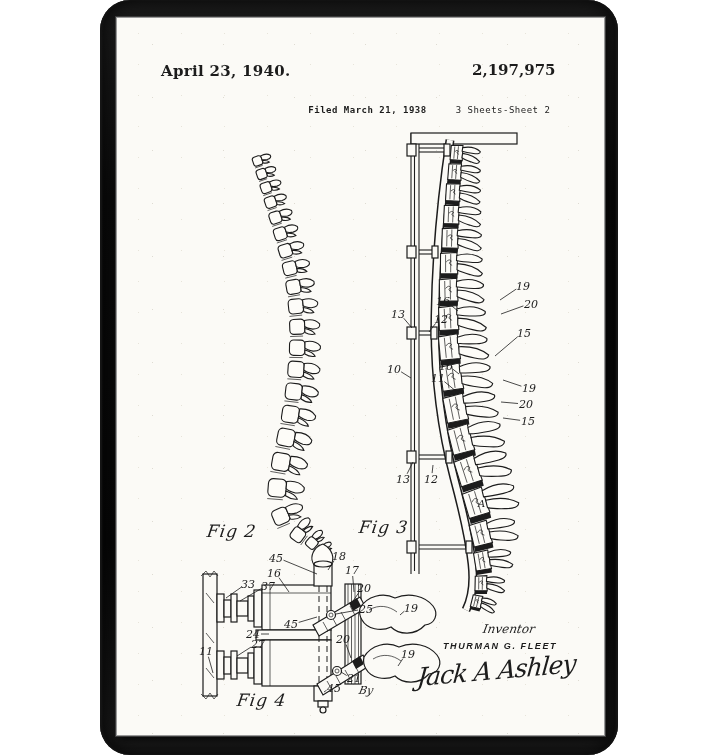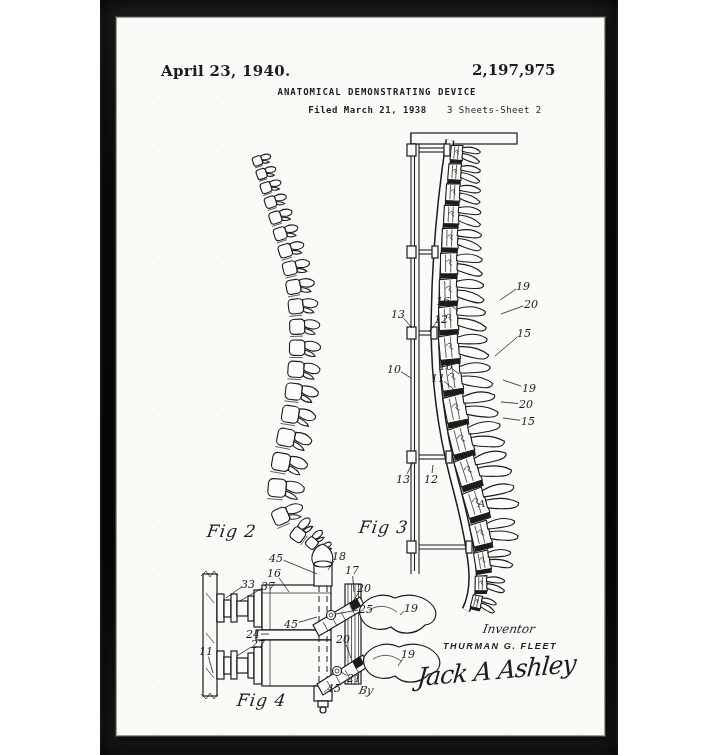--- a/index.html
+++ b/index.html
@@ -1,37 +1,37 @@
 <!DOCTYPE html>
 <html><head>
 <meta charset="utf-8">
 <style>
   html,body{margin:0;padding:0;background:#ffffff;}
   .stage{position:relative;width:722px;height:755px;background:#ffffff;overflow:hidden;
          font-family:"Liberation Sans",sans-serif;}
   .frame{position:absolute;left:100px;top:0;width:518px;height:755px;
          background:linear-gradient(180deg,#1d1d1d 0%,#0b0b0b 26%,#070707 72%,#1a1a1a 100%);
-         box-shadow:inset 0 0 22px #000, inset 2px 0 2px #2c2c2c, inset -2px 0 2px #2c2c2c;}
+         box-shadow:inset 0 0 22px #000, inset 2px 0 2px #2c2c2c, inset -2px 0 2px #2c2c2c;border-radius:30px;}
   .paper{position:absolute;left:17px;top:18px;width:487px;height:717px;
          background:#fbfaf6;
          background-image:radial-gradient(#dedbd2 0.6px,transparent 0.8px),
                           radial-gradient(#e7e4da 0.5px,transparent 0.7px);
          background-size:71px 53px,43px 31px;
          box-shadow:0 0 0 1px #9a9a9a, 0 0 0 2px #3c3c3c, 3px 4px 7px rgba(0,0,0,.75);
          color:#1c1c1c;}
   .abs{position:absolute;white-space:nowrap;}
   .h-date{left:44px;top:44px;font:bold 15px "DejaVu Serif",serif;letter-spacing:.3px;}
   .h-name{left:180px;top:49px;width:170px;text-align:center;
           font:bold 11px "DejaVu Sans Mono",monospace;letter-spacing:1.5px;}
   .h-num{left:355px;top:43px;width:95px;text-align:left;font:bold 15px "DejaVu Serif",serif;}
   .h-title{left:145px;top:69px;width:230px;text-align:center;
            font:bold 9px "DejaVu Sans Mono",monospace;letter-spacing:1px;}
   .h-filed{left:168px;top:87px;width:165px;text-align:center;
            font:bold 9px "DejaVu Sans Mono",monospace;letter-spacing:.5px;}
-  .h-sheet{left:330px;top:87px;width:112px;text-align:left;
+  .h-sheet{left:330px;top:87px;width:112px;text-align:center;
            font:9px "DejaVu Sans Mono",monospace;letter-spacing:.5px;}
   .figlabel{font:italic 17px "DejaVu Serif",serif;transform:skewX(-8deg);letter-spacing:1px;}
   .f2{left:90px;top:503px;} .f3{left:242px;top:499px;} .f4{left:120px;top:672px;}
   .letterA{left:361px;top:480px;font:italic 10px "DejaVu Serif",serif;}
   .inv-cap{left:366px;top:604px;font:italic 12px "DejaVu Serif",serif;transform:skewX(-10deg);}
   .inv-name{left:326px;top:623px;font:italic 600 9px "Liberation Sans",sans-serif;letter-spacing:1.6px;text-align:right;}
   .by-cap{left:242px;top:666px;font:italic 11px "DejaVu Serif",serif;transform:skewX(-12deg);}
   .sig{left:300px;top:638px;font:italic 25px "DejaVu Serif",serif;letter-spacing:-1px;
        transform:rotate(-5deg) skewX(-10deg);}
   svg{position:absolute;left:0;top:0;}
@@ -46,21 +46,20 @@
 </style>
 </head>
 <body>
 
 <div class="stage">
   <div class="frame">
     <div class="paper">
 
       <div class="abs h-date">April 23, 1940.</div>
       <div class="abs h-num">2,197,975</div>
-      <div class="abs h-title">ANATOMICAL DEMONSTRATING DEVICE</div>
       <div class="abs h-filed">Filed March 21, 1938</div>
       <div class="abs h-sheet">3 Sheets-Sheet 2</div>
 
       <svg width="487" height="717" viewBox="0 0 487 717">
 
         <g>
           <path id="fig2-path" d="M143,132 C152,158 165,195 176,230 C187,265 190,295 190,325
                  C190,355 186,390 180,420 C175,445 171,465 171,483 C171,497 178,505 190,513
                  C200,520 209,528 213,537" fill="none" stroke="none"></path>
           <g id="fig2-verts">

